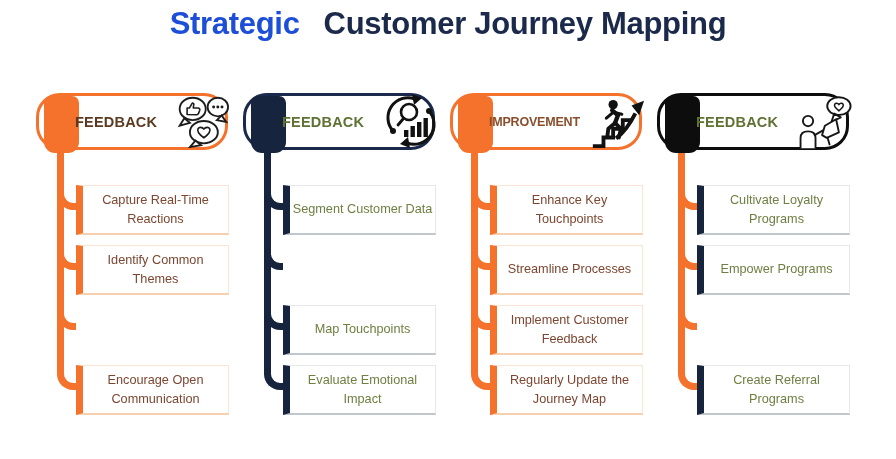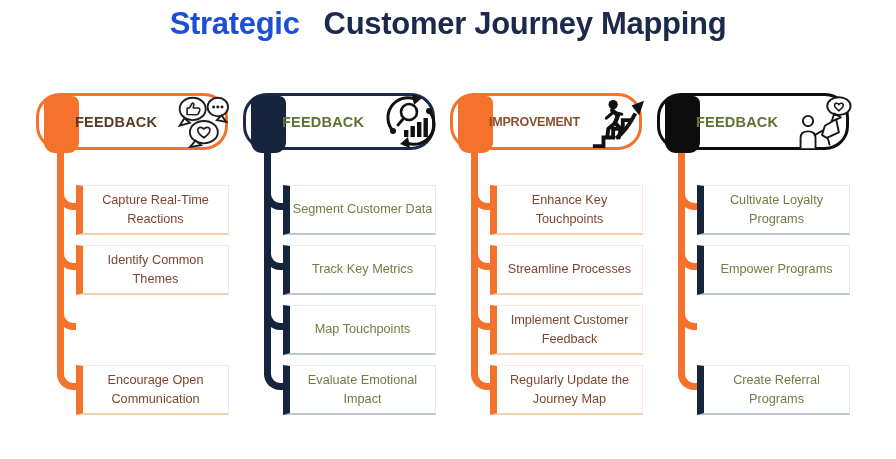--- a/index.html
+++ b/index.html
@@ -100,23 +100,20 @@
         <rect x="39.5" y="24" width="4.4" height="19" fill="#111"></rect>
       </svg>
       <div class="spine"></div>
       <div class="elbow e1"></div>
       <div class="elbow e2"></div>
       <div class="elbow e3"></div>
       <div class="elbow e4"></div>
       <div class="card c1">
           <span>Segment Customer Data</span>
         </div>
-      <div class="card c2">
-          <span>Track Key Metrics</span>
-        </div>
       <div class="card c3">
           <span>Map Touchpoints</span>
         </div>
       <div class="card c4">
           <span>Evaluate Emotional Impact</span>
         </div>
     </div>
 
     <div class="column col-improvement">
       <div class="pill"></div>

